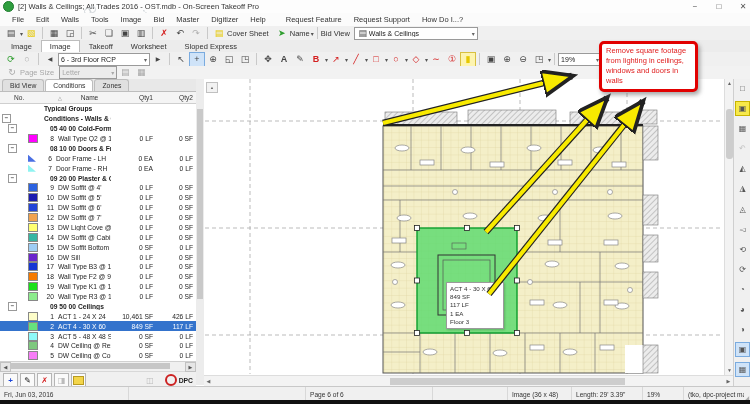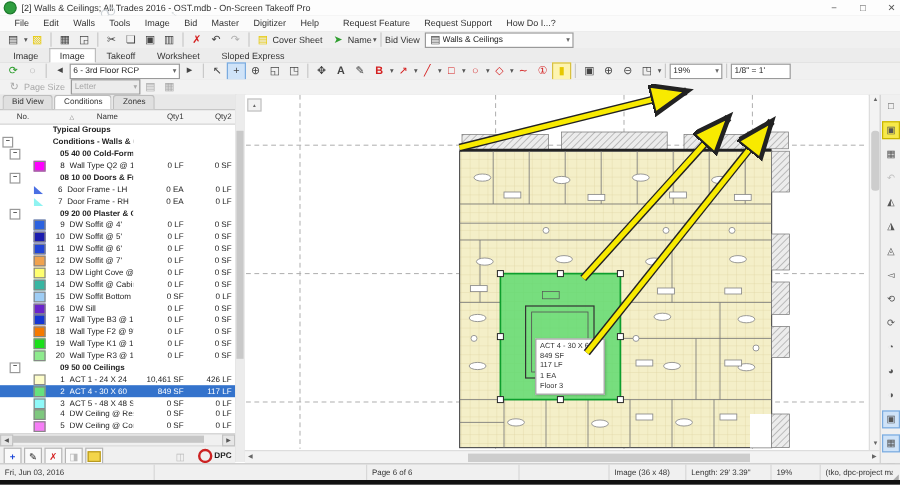--- a/index.html
+++ b/index.html
@@ -727,20 +727,21 @@
     <g>
       <line x1="486" y1="232" x2="607" y2="98" stroke="#222" stroke-width="6.5"></line>
       <line x1="486" y1="232" x2="604" y2="101" stroke="#f8ea00" stroke-width="4.2" marker-end="url(#ah)"></line>
     </g>
     <g>
       <line x1="489" y1="294" x2="643" y2="101" stroke="#222" stroke-width="6.5"></line>
       <line x1="489" y1="294" x2="640" y2="105" stroke="#f8ea00" stroke-width="4.2" marker-end="url(#ah)"></line>
     </g>
   </svg>
 
+  <div id="rednote" class="r">Remove square footage from lighting in ceilings, windows and doors in walls</div>
 
   <div id="statusbar" class="bar">
     <span class="seg" style="width:120px;">Fri, Jun 03, 2016</span>
     <span class="seg" style="width:168px;"></span>
     <span class="seg" style="width:118px;">Page 6 of 6</span>
     <span class="seg" style="width:66px;"></span>
     <span class="seg" style="width:55px;">Image (36 x 48)</span>
     <span class="seg" style="width:62px;">Length: 29' 3.39"</span>
     <span class="seg" style="width:32px;">19%</span>
     <span class="seg" style="flex:1;border-right:none;">(tko, dpc-project manager)</span>

